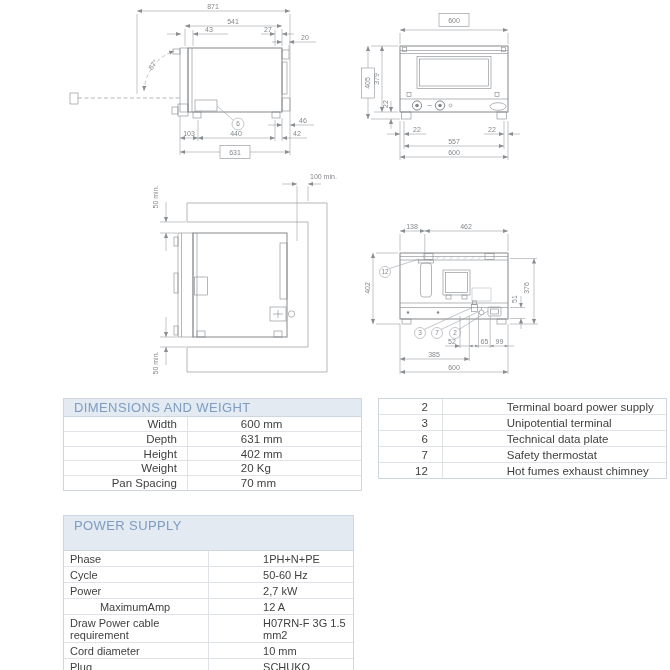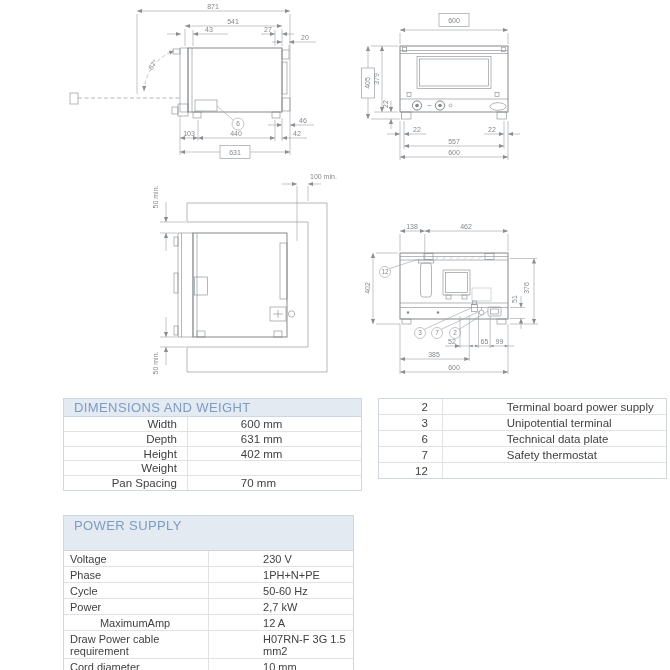--- a/index.html
+++ b/index.html
@@ -327,20 +327,21 @@
     <div class="trow">
       <div class="lab">Depth</div>
       <div class="val">631 mm</div>
     </div>
     <div class="trow">
       <div class="lab">Height</div>
       <div class="val">402 mm</div>
     </div>
     <div class="trow">
       <div class="lab">Weight</div>
+      <div class="val">20 Kg</div>
     </div>
     <div class="trow">
       <div class="lab">Pan Spacing</div>
       <div class="val">70 mm</div>
     </div>
   </div>
 
   <div class="table conn" style="left:378px;top:398px;width:287px;">
     <div class="trow">
       <div class="num">2</div>
@@ -353,29 +354,26 @@
     <div class="trow">
       <div class="num">6</div>
       <div class="desc">Technical data plate</div>
     </div>
     <div class="trow">
       <div class="num">7</div>
       <div class="desc">Safety thermostat</div>
     </div>
     <div class="trow">
       <div class="num">12</div>
+      <div class="desc">Hot fumes exhaust chimney</div>
     </div>
   </div>
 
   <div class="table pow" style="left:63px;top:515px;width:289px;">
     <div class="thead">POWER SUPPLY</div>
-    <div class="trow">
-      <div class="lab">Voltage</div>
-      <div class="val">230 V</div>
-    </div>
     <div class="trow">
       <div class="lab">Phase</div>
       <div class="val">1PH+N+PE</div>
     </div>
     <div class="trow">
       <div class="lab">Cycle</div>
       <div class="val">50-60 Hz</div>
     </div>
     <div class="trow">
       <div class="lab">Power</div>

